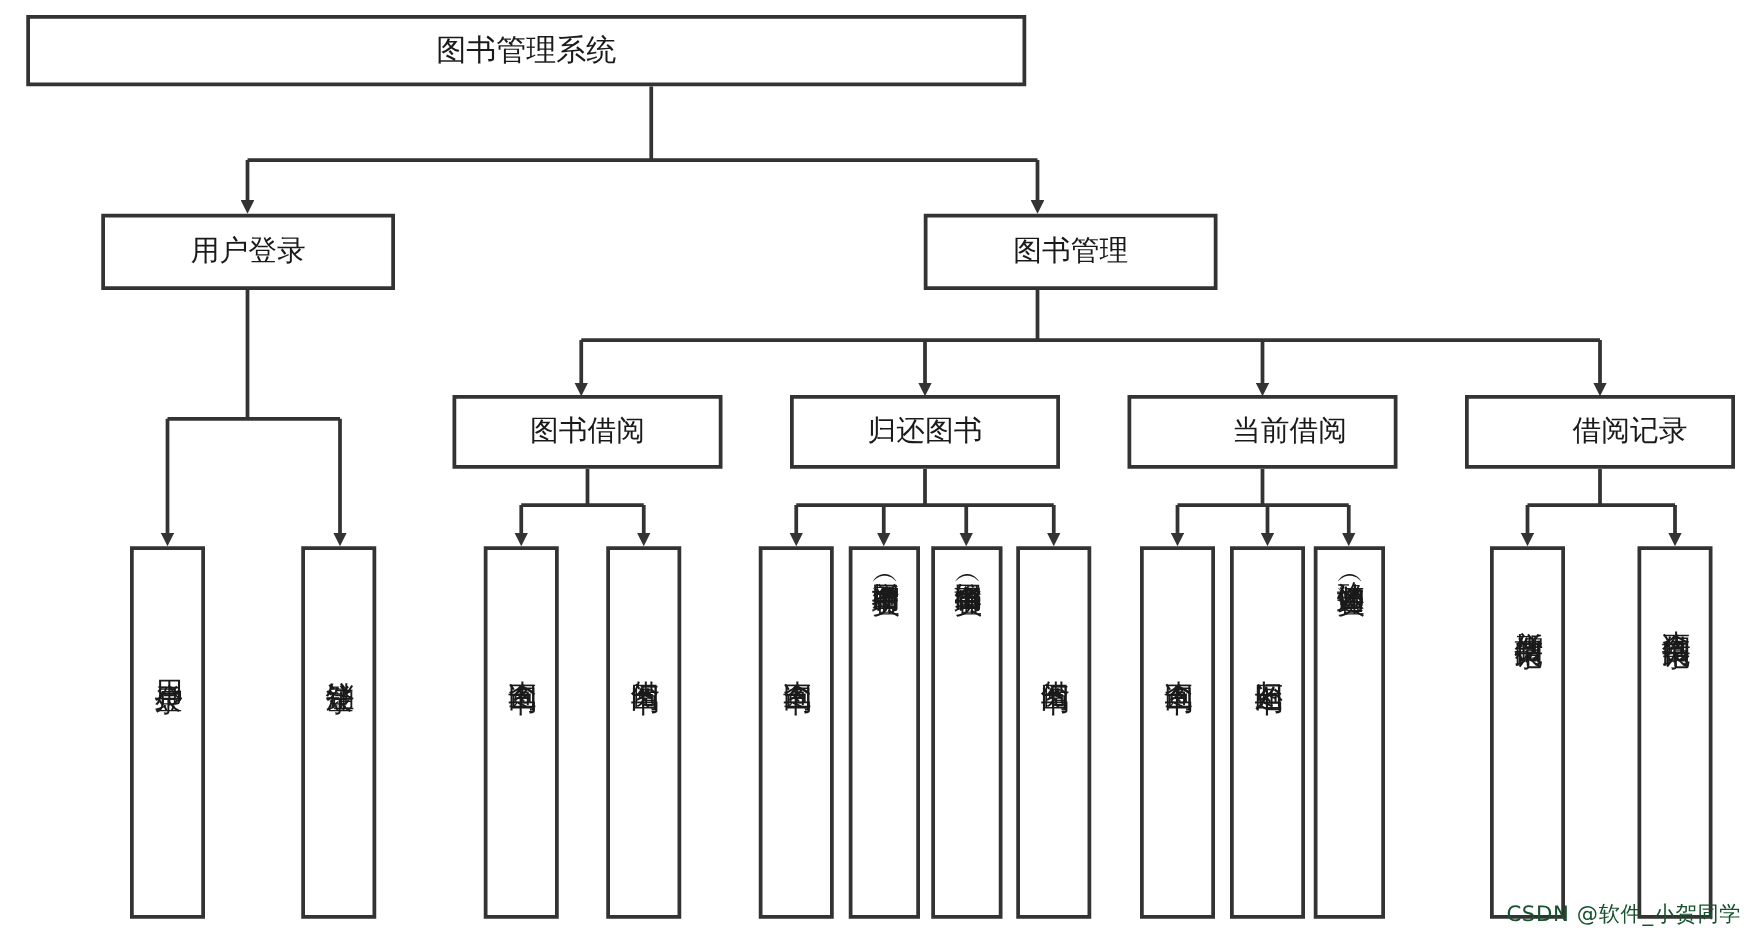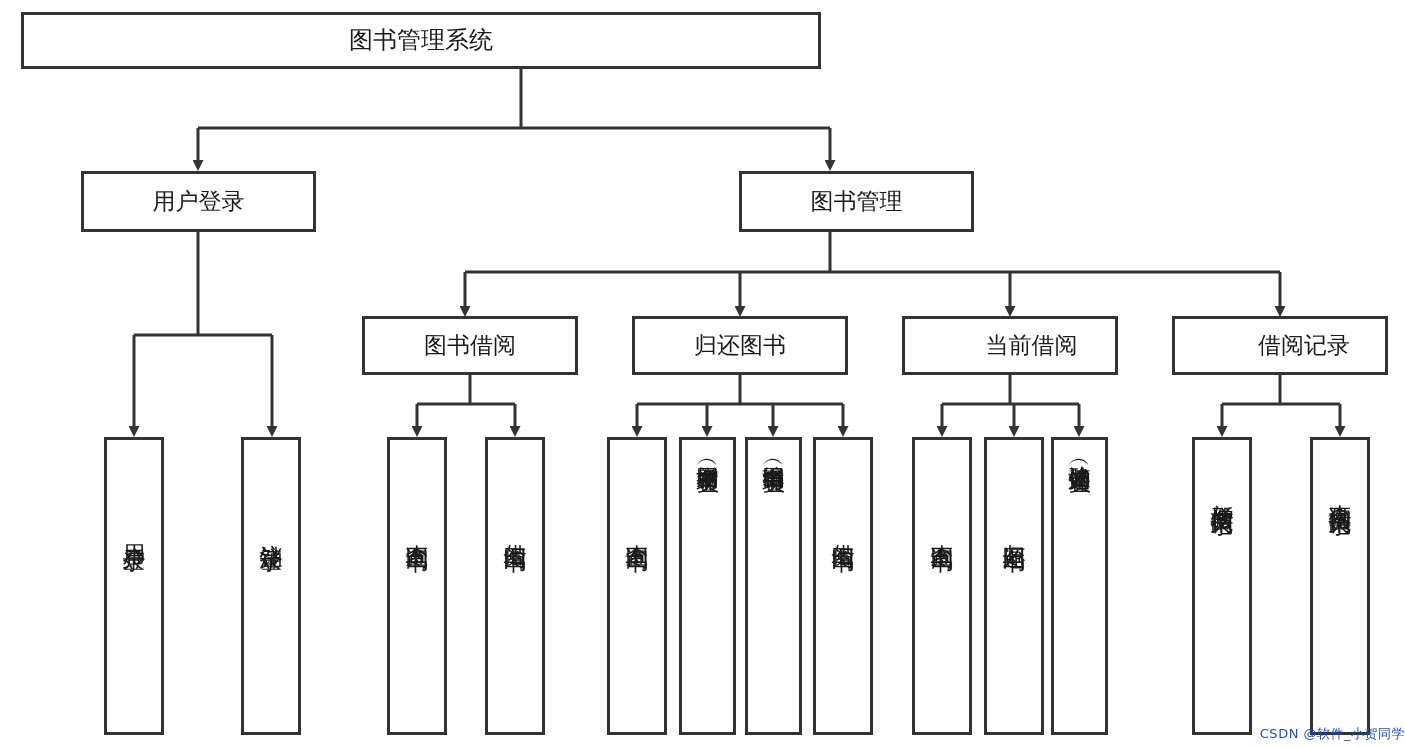--- a/index.html
+++ b/index.html
@@ -56,24 +56,24 @@
     font-size: 23px;
     letter-spacing: 2px;
     line-height: 1;
   }
   .node.leaf.tall-text .label {
     font-size: 22px;
     letter-spacing: 1px;
   }
   .watermark {
     position: absolute;
-    right: 0;
+    right: 12px;
     bottom: 4px;
-    font-size: 13px;
-    color: #1d4ed8;
+    font-size: 17px;
+    color: #14532d;
     letter-spacing: 0.5px;
     white-space: nowrap;
   }
 </style>
 </head>
 <body>
 
 <div id="canvas">
 
   <svg class="wires" viewBox="0 0 1405 747">

